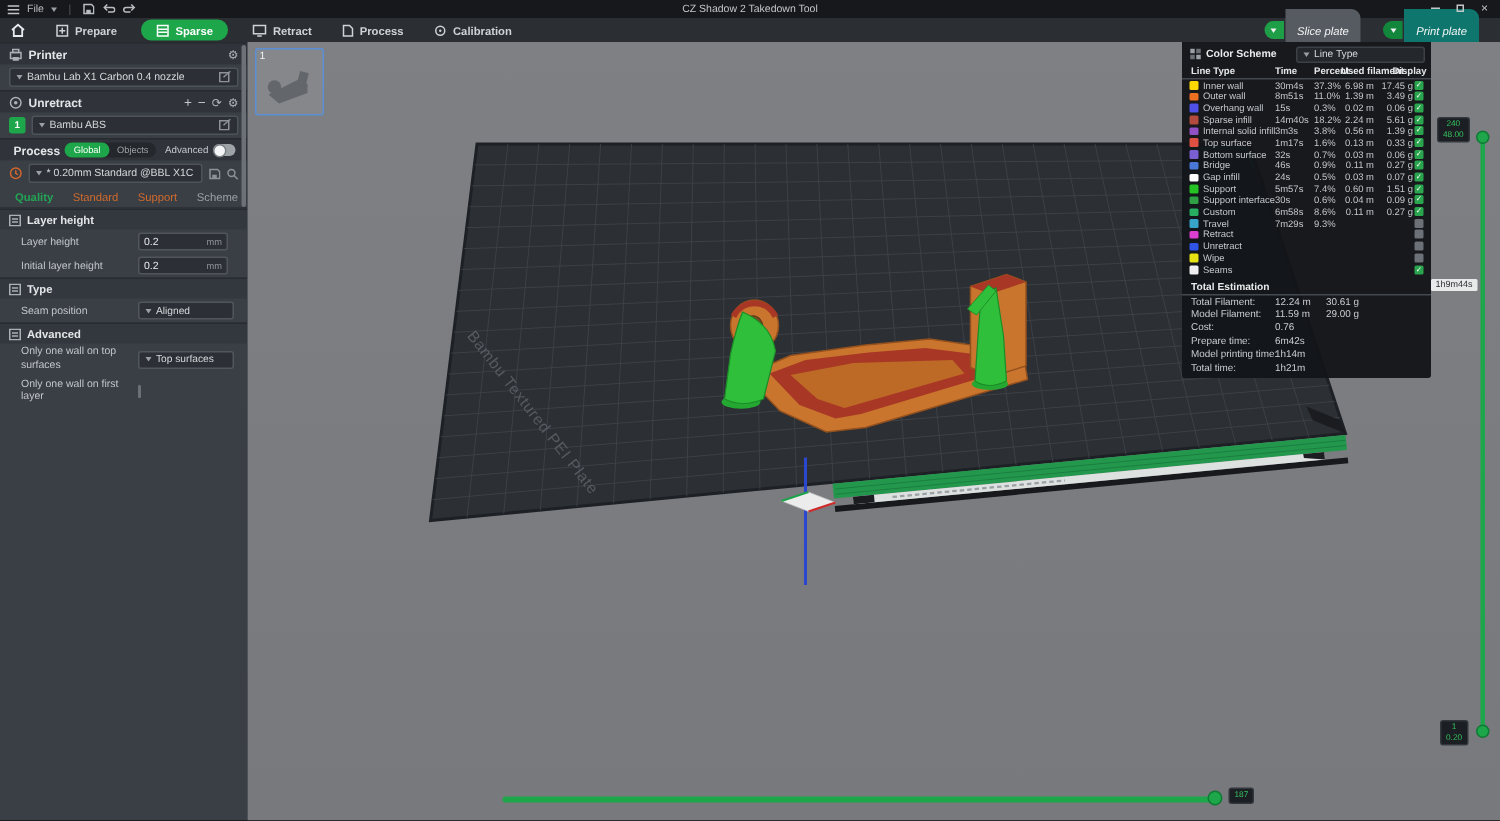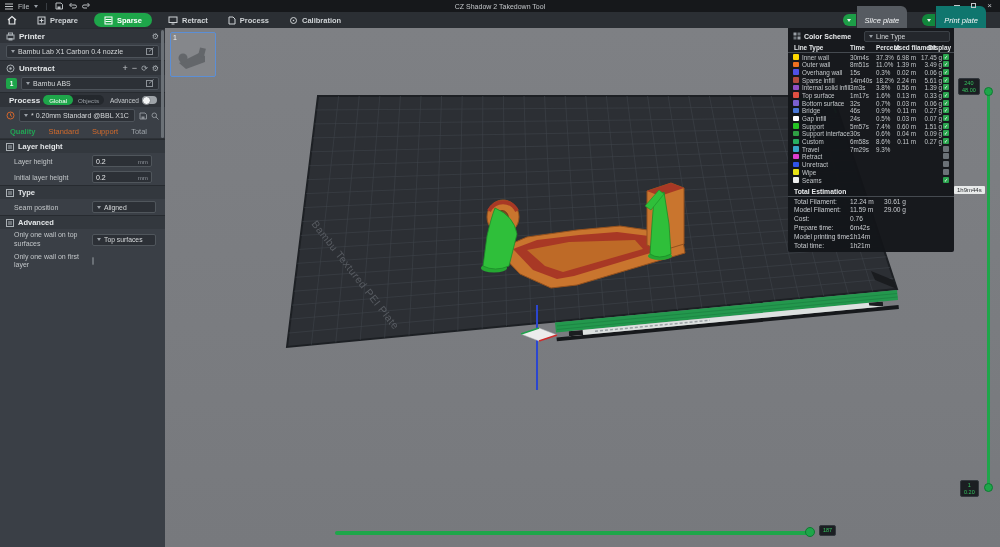--- a/index.html
+++ b/index.html
@@ -287,21 +287,21 @@
         <svg width="8" height="8">
             <circle cx="3.3" cy="3.3" r="2.3" fill="none" stroke="#8d9298"></circle>
             <line x1="5" y1="5" x2="7.5" y2="7.5" stroke="#8d9298"></line>
           </svg>
       </div>
 
       <div class="ptabs">
         <span style="color:#22A454;font-weight:bold">Quality</span>
         <span style="color:#D26A2C">Standard</span>
         <span style="color:#D26A2C">Support</span>
-        <span style="color:#9BA1A7">Total</span>
+        <span style="color:#9BA1A7">Scheme</span>
       </div>
 
       <div id="side-sections">
           <div class="sec-head">
             <svg width="8" height="8">
               <rect x="0.5" y="0.5" width="7" height="7" fill="none" stroke="#aab0b5"></rect>
               <line x1="2" y1="3" x2="6" y2="3" stroke="#aab0b5"></line>
               <line x1="2" y1="5" x2="6" y2="5" stroke="#aab0b5"></line>
             </svg>
             <span>Layer height</span>

